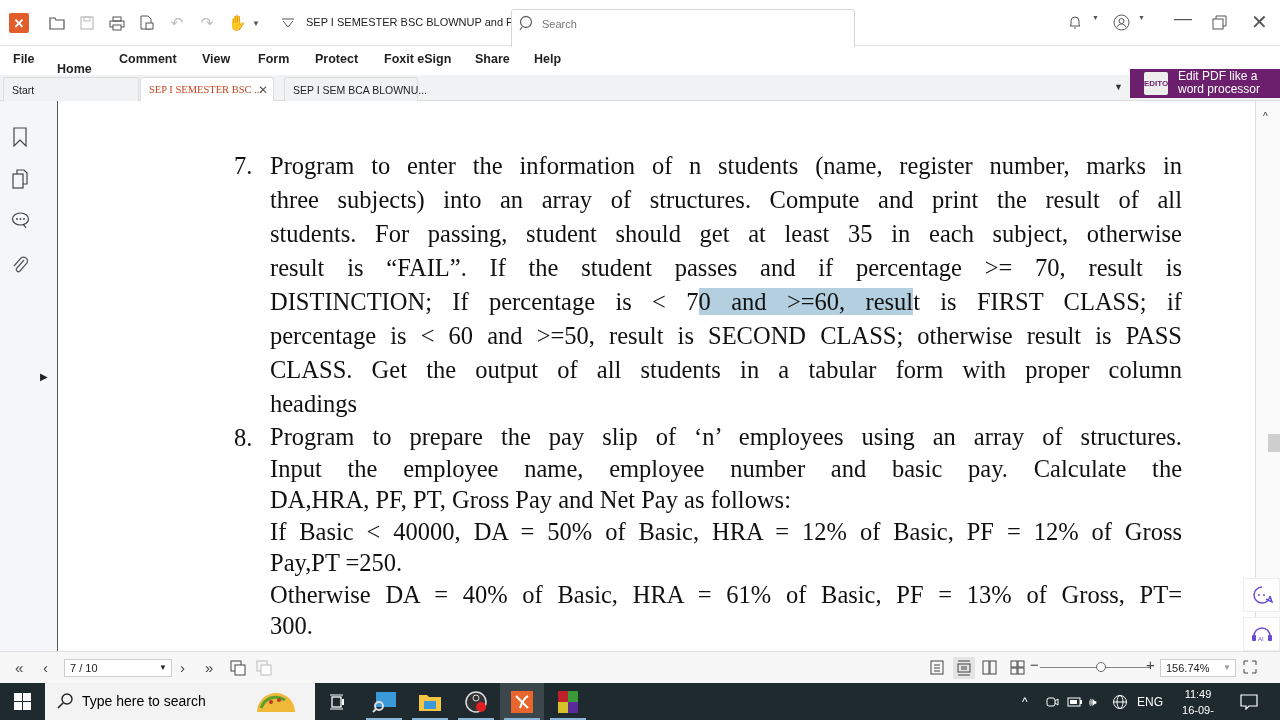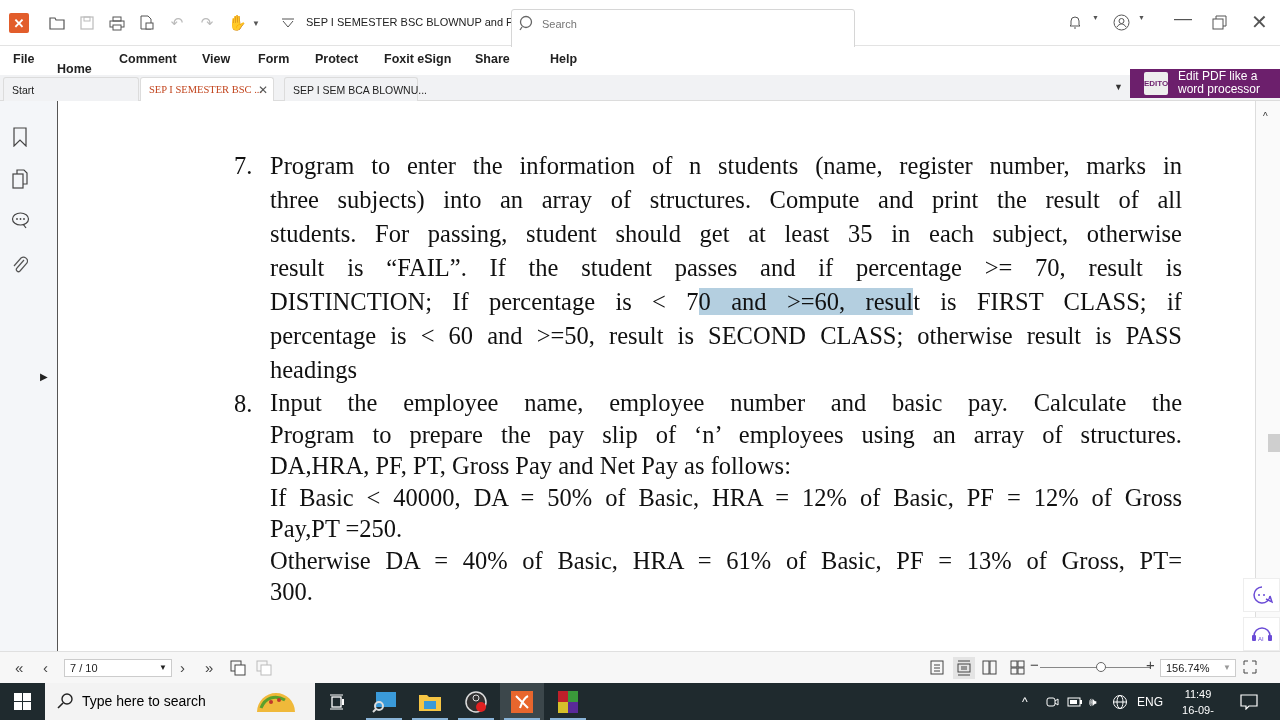--- a/index.html
+++ b/index.html
@@ -151,21 +151,21 @@
 
   <div class="menubar">
     <span class="menu-item" style="left:13px;">File</span>
     <span class="menu-item" style="left:57px;margin-top:10px;">Home</span>
     <span class="menu-item" style="left:119px;">Comment</span>
     <span class="menu-item" style="left:202px;">View</span>
     <span class="menu-item" style="left:258px;">Form</span>
     <span class="menu-item" style="left:315px;">Protect</span>
     <span class="menu-item" style="left:384px;">Foxit eSign</span>
     <span class="menu-item" style="left:475px;">Share</span>
-    <span class="menu-item" style="left:534px;margin-left:16px;">Help</span>
+    <span class="menu-item" style="left:534px;">Help</span>
   </div>
 
   <div class="tabbar">
     <div class="tab" style="left:3px;width:136px;">
       <span>Start</span>
     </div>
     <div class="tab active" style="left:140px;width:134px;font-family:Liberation Serif, serif;">
       <span>SEP I SEMESTER BSC ...</span>
       <span class="close">✕</span>
     </div>
@@ -215,26 +215,27 @@
   <div class="docview">
     <div class="page-text">
       <div class="item">
         <span class="item-num">7.</span>
         <span class="line">Program to enter the information of n students (name, register number, marks in</span>
         <span class="line">three subjects) into an array of structures. Compute and print the result of all</span>
         <span class="line">students. For passing, student should get at least 35 in each subject, otherwise</span>
         <span class="line">result is “FAIL”. If the student passes and if percentage &gt;= 70, result is</span>
         <span class="line"><span>DISTINCTION; If percentage is &lt; 7</span><span class="hl">0 and &gt;=60, resul</span><span>t is FIRST CLASS; if</span></span>
         <span class="line">percentage is &lt; 60 and &gt;=50, result is SECOND CLASS; otherwise result is PASS</span>
+        <span class="line">CLASS. Get the output of all students in a tabular form with proper column</span>
         <span class="line last">headings</span>
       </div>
       <div class="item">
         <span class="item-num">8.</span>
+        <span class="line tight">Program to prepare the pay slip of ‘n’ employees using an array of structures.</span>
         <span class="line tight">Input the employee name, employee number and basic pay. Calculate the</span>
-        <span class="line tight">Program to prepare the pay slip of ‘n’ employees using an array of structures.</span>
         <span class="line tight last">DA,HRA, PF, PT, Gross Pay and Net Pay as follows:</span>
         <span class="line tight">If Basic &lt; 40000, DA = 50% of Basic, HRA = 12% of Basic, PF = 12% of Gross</span>
         <span class="line tight last">Pay,PT =250.</span>
         <span class="line tight">Otherwise DA = 40% of Basic, HRA = 61% of Basic, PF = 13% of Gross, PT=</span>
         <span class="line tight last">300.</span>
       </div>
     </div>
   </div>
 
   <div class="vscroll">

